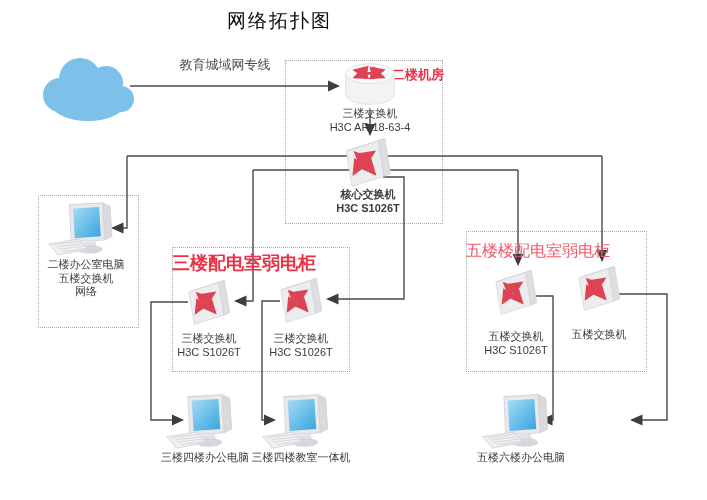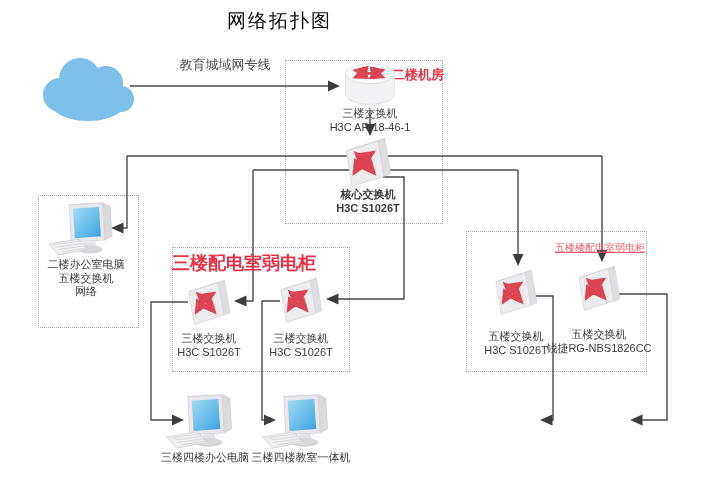--- a/index.html
+++ b/index.html
@@ -4,22 +4,22 @@
 <style>
   html,body{margin:0;padding:0;background:#fff;}
   .canvas{position:relative;width:707px;height:500px;background:#ffffff;
           font-family:"Liberation Sans",sans-serif;overflow:hidden;}
   .title{position:absolute;left:0;top:8px;width:559px;text-align:center;
          font-size:19px;letter-spacing:2px;color:#0d0d0d;font-weight:400;}
   .dashed-box{position:absolute;border:1px dotted #a9a9ad;}
   .room-label{position:absolute;color:#e93246;font-weight:bold;white-space:nowrap;}
   .room-label.f2{left:392px;top:66px;font-size:13px;}
   .room-label.f3{left:172px;top:251px;width:176px;text-align:left;font-size:18px;}
-  .room-label.f5{left:466px;top:241px;width:179px;text-align:right;font-size:10px;
-                 font-weight:normal;color:#f0596b;text-decoration:underline;}
+  .room-label.f5{left:466px;top:241px;width:179px;text-align:left;font-size:16px;
+                 font-weight:normal;color:#f0596b;}
   .link-label{position:absolute;left:166px;top:56px;width:118px;text-align:center;
               font-size:13px;color:#4d4d4d;}
   .wires{position:absolute;left:0;top:0;}
   .node{position:absolute;text-align:center;}
   .node .icon{display:block;margin:0 auto;}
   .node .lbl{font-size:11px;line-height:13.5px;color:#3c3c3c;white-space:nowrap;}
   .cloud-wrap{position:absolute;left:36px;top:50px;width:100px;height:74px;}
   .cloud-text{position:absolute;left:0;top:30px;width:100px;text-align:center;
               color:#ffffff;font-size:15px;margin-top:37px;}
 </style>
@@ -108,21 +108,21 @@
 
   <div class="room-label f2">二楼机房</div>
   <div class="room-label f3">三楼配电室弱电柜</div>
   <div class="room-label f5">五楼楼配电室弱电柜</div>
 
   <div class="node" style="left:310px;top:62px;width:120px;">
     <svg class="icon" width="54" height="45">
         <use href="#sym-router"></use>
       </svg>
     <div class="lbl">三楼交换机</div>
-    <div class="lbl">H3C AR 18-46-1</div>
+    <div class="lbl">H3C AR 18-63-4</div>
   </div>
 
   <div class="node" style="left:308px;top:136px;width:120px;font-weight:bold;">
     <svg class="icon" width="54" height="52">
         <use href="#sym-switch"></use>
       </svg>
     <div class="lbl">核心交换机</div>
     <div class="lbl">H3C S1026T</div>
   </div>
 
@@ -157,29 +157,34 @@
       </svg>
     <div class="lbl" style="margin-top:14px;">五楼交换机</div>
     <div class="lbl">H3C S1026T</div>
   </div>
 
   <div class="node" style="left:538px;top:264px;width:122px;">
     <svg class="icon" width="50" height="48">
         <use href="#sym-switch"></use>
       </svg>
     <div class="lbl" style="margin-top:16px;">五楼交换机</div>
-    <div class="lbl">锐捷RG-NBS1826CC</div>
   </div>
 
   <div class="node" style="left:241px;top:390px;width:120px;">
     <svg class="icon" width="80" height="61">
         <use href="#sym-pc"></use>
       </svg>
     <div class="lbl">三楼四楼教室一体机</div>
   </div>
   <div class="node" style="left:145px;top:390px;width:120px;">
     <svg class="icon" width="80" height="61">
         <use href="#sym-pc"></use>
       </svg>
     <div class="lbl">三楼四楼办公电脑</div>
   </div>
+  <div class="node" style="left:461px;top:390px;width:120px;">
+    <svg class="icon" width="80" height="61">
+        <use href="#sym-pc"></use>
+      </svg>
+    <div class="lbl">五楼六楼办公电脑</div>
+  </div>
 
 </div>
 
 </body></html>

